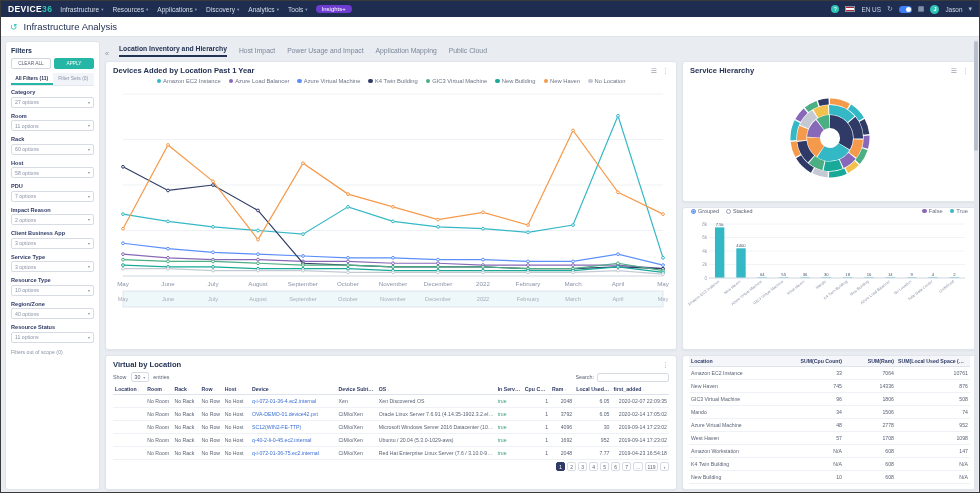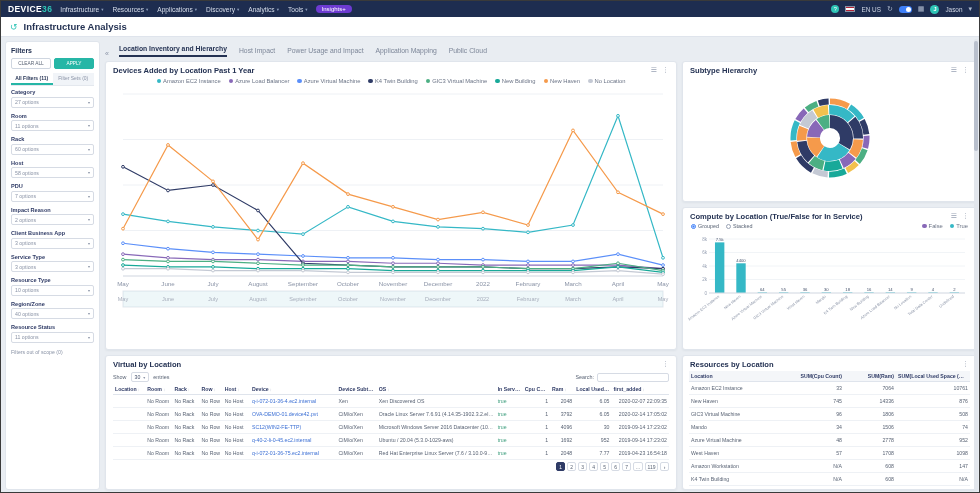--- a/index.html
+++ b/index.html
@@ -19,21 +19,21 @@
   .help-circle{width:8px;height:8px;border-radius:50%;background:#2ec4b6;color:#fff;font-size:5.5px;display:flex;align-items:center;justify-content:center;}
   .flag{width:10px;height:6px;background:linear-gradient(#b22234 20%,#fff 20%,#fff 40%,#b22234 40%,#b22234 60%,#fff 60%,#fff 80%,#b22234 80%);border:.5px solid #8a93a6;display:inline-block;}
   .nav-icon{color:#aeb9cc;font-size:7px;}
   .toggle{width:13px;height:7px;background:#3f80f9;border-radius:4px;position:relative;}
   .toggle::after{content:"";position:absolute;right:1px;top:1px;width:5px;height:5px;border-radius:50%;background:#fff;}
   .avatar{width:9px;height:9px;border-radius:50%;background:#2ec4b6;color:#fff;font-size:5.5px;display:flex;align-items:center;justify-content:center;font-weight:bold;}
 
   
   .titlebar{position:absolute;top:16px;left:0;width:100%;height:20px;background:#fff;border-bottom:1px solid #dfe4ec;display:flex;align-items:center;gap:6px;padding:0 9px;z-index:4;}
   .back-icon{color:#2ec4b6;font-size:9px;cursor:pointer;}
-  .page-title{font-size:9.5px;font-weight:bold;color:#243253;}
+  .page-title{font-size:9.5px;font-weight:normal;color:#243253;}
 
   
   .filters-card{position:absolute;left:4px;top:40px;width:95px;height:449px;background:#fff;border:1px solid #e0e5ec;border-radius:3px;padding:5px;overflow:hidden;}
   .filters-title{font-size:7px;font-weight:bold;color:#243253;margin-bottom:4px;}
   .filter-btns{display:flex;gap:3px;margin-bottom:4px;}
   .btn-clear{flex:1;font-size:4.8px;color:#5a6475;background:#fff;border:1px solid #cfd6e0;border-radius:2px;padding:2px 0;text-align:center;cursor:pointer;}
   .btn-apply{flex:1;font-size:4.8px;color:#fff;background:#26b6a6;border:1px solid #26b6a6;border-radius:2px;padding:2px 0;text-align:center;cursor:pointer;}
   .filter-tabs{display:flex;border-bottom:1px solid #e4e8ee;margin-bottom:3px;}
   .filter-tab{flex:1;font-size:5px;padding:2px 1px;text-align:center;color:#8a93a6;background:#f1f4f8;cursor:pointer;white-space:nowrap;overflow:hidden;}
   .filter-tab.active{background:#fff;color:#243253;font-weight:bold;border-bottom:2px solid #26b6a6;}
@@ -44,21 +44,21 @@
   .filters-footer{font-size:5.2px;color:#8a93a6;margin-top:6px;}
 
   
   .tabsrow{position:absolute;left:104px;top:40px;height:16px;display:flex;align-items:flex-end;gap:12px;}
   .collapse-icon{color:#8a93a6;font-size:7px;margin-right:-2px;cursor:pointer;}
   .tab{font-size:6.8px;color:#7c8698;padding:2px 0 3px;cursor:pointer;white-space:nowrap;}
   .tab.active{color:#243253;font-weight:bold;border-bottom:2px solid #243253;}
 
   
   .card{position:absolute;background:#fff;border:1px solid #e0e5ec;border-radius:3px;box-shadow:0 1px 2px rgba(20,30,60,.05);overflow:hidden;}
-  .card-header{display:flex;justify-content:space-between;align-items:flex-start;padding:4px 7px 2px;}
+  .card-header{display:flex;justify-content:space-between;align-items:center;padding:4px 7px 2px;}
   .card-title{font-size:7.6px;font-weight:bold;color:#243253;}
   .card-icons{display:flex;gap:5px;color:#9aa3b5;font-size:7px;}
   .card-icons span{cursor:pointer;}
 
   .card-linechart{left:104px;top:60px;width:572px;height:289px;}
   .card-hierarchy{left:681px;top:60px;width:295px;height:141px;}
   .card-compute{left:681px;top:206px;width:295px;height:143px;}
   .card-devices{left:104px;top:354px;width:572px;height:135px;}
   .card-resources{left:681px;top:354px;width:295px;height:135px;}
 
@@ -446,21 +446,21 @@
         <text x="372" y="215" font-size="5.6" fill="#a7aebc" text-anchor="middle" font-family="Liberation Sans,sans-serif">2022</text>
         <text x="417" y="215" font-size="5.6" fill="#a7aebc" text-anchor="middle" font-family="Liberation Sans,sans-serif">February</text>
         <text x="462" y="215" font-size="5.6" fill="#a7aebc" text-anchor="middle" font-family="Liberation Sans,sans-serif">March</text>
         <text x="507" y="215" font-size="5.6" fill="#a7aebc" text-anchor="middle" font-family="Liberation Sans,sans-serif">April</text>
         <text x="552" y="215" font-size="5.6" fill="#a7aebc" text-anchor="middle" font-family="Liberation Sans,sans-serif">May</text>
       </svg>
   </div>
 
   <div class="card card-hierarchy">
     <div class="card-header">
-      <span class="card-title">Subtype Hierarchy</span>
+      <span class="card-title">Service Hierarchy</span>
       <span class="card-icons">
         <span>☰</span>
         <span>⋮</span>
       </span>
     </div>
     <svg class="sunburst-svg" xmlns="http://www.w3.org/2000/svg" viewBox="0 0 100 100">
         <circle cx="50" cy="50" r="14" fill="none" stroke="#2f3b66" stroke-width="11" pathLength="100" stroke-dasharray="33.4 66.6" stroke-dashoffset="0" transform="rotate(-90 50 50)"></circle>
         <circle cx="50" cy="50" r="14" fill="none" stroke="#35b8c6" stroke-width="11" pathLength="100" stroke-dasharray="25.4 74.6" stroke-dashoffset="-34" transform="rotate(-90 50 50)"></circle>
         <circle cx="50" cy="50" r="14" fill="none" stroke="#f59a4b" stroke-width="11" pathLength="100" stroke-dasharray="15.4 84.6" stroke-dashoffset="-60" transform="rotate(-90 50 50)"></circle>
         <circle cx="50" cy="50" r="14" fill="none" stroke="#8868b8" stroke-width="11" pathLength="100" stroke-dasharray="13.400000000000002 86.6" stroke-dashoffset="-76" transform="rotate(-90 50 50)"></circle>
@@ -486,27 +486,20 @@
         <circle cx="50" cy="50" r="31" fill="none" stroke="#2f3b66" stroke-width="5" pathLength="100" stroke-dasharray="8.4 91.6" stroke-dashoffset="-58" transform="rotate(-90 50 50)"></circle>
         <circle cx="50" cy="50" r="31" fill="none" stroke="#f59a4b" stroke-width="5" pathLength="100" stroke-dasharray="6.400000000000001 93.6" stroke-dashoffset="-67" transform="rotate(-90 50 50)"></circle>
         <circle cx="50" cy="50" r="31" fill="none" stroke="#35b8c6" stroke-width="5" pathLength="100" stroke-dasharray="8.4 91.6" stroke-dashoffset="-74" transform="rotate(-90 50 50)"></circle>
         <circle cx="50" cy="50" r="31" fill="none" stroke="#8868b8" stroke-width="5" pathLength="100" stroke-dasharray="5.4 94.6" stroke-dashoffset="-83" transform="rotate(-90 50 50)"></circle>
         <circle cx="50" cy="50" r="31" fill="none" stroke="#4caf83" stroke-width="5" pathLength="100" stroke-dasharray="5.4 94.6" stroke-dashoffset="-89" transform="rotate(-90 50 50)"></circle>
         <circle cx="50" cy="50" r="31" fill="none" stroke="#2f3b66" stroke-width="5" pathLength="100" stroke-dasharray="4.4 95.6" stroke-dashoffset="-95" transform="rotate(-90 50 50)"></circle>
       </svg>
   </div>
 
   <div class="card card-compute">
-    <div class="card-header">
-      <span class="card-title">Compute by Location (True/False for In Service)</span>
-      <span class="card-icons">
-        <span>☰</span>
-        <span>⋮</span>
-      </span>
-    </div>
     <div class="bar-controls">
         <label class="radio">
           <span class="radio-dot checked"></span>
           <span>Grouped</span>
         </label>
         <label class="radio">
           <span class="radio-dot"></span>
           <span>Stacked</span>
         </label>
         <div class="bar-legend">
@@ -711,26 +704,20 @@
         <div class="page-box">5</div>
         <div class="page-box">6</div>
         <div class="page-box">7</div>
         <div class="page-box">…</div>
         <div class="page-box">119</div>
         <div class="page-box">›</div>
       </div>
   </div>
 
   <div class="card card-resources">
-    <div class="card-header">
-      <span class="card-title">Resources by Location</span>
-      <span class="card-icons">
-        <span>⋮</span>
-      </span>
-    </div>
     <div class="res-table-wrap">
       <table class="res-table">
         <colgroup>
             <col style="width:100px">
             <col style="width:55px">
             <col style="width:52px">
             <col style="width:74px">
           </colgroup>
         <thead>
             <tr>

